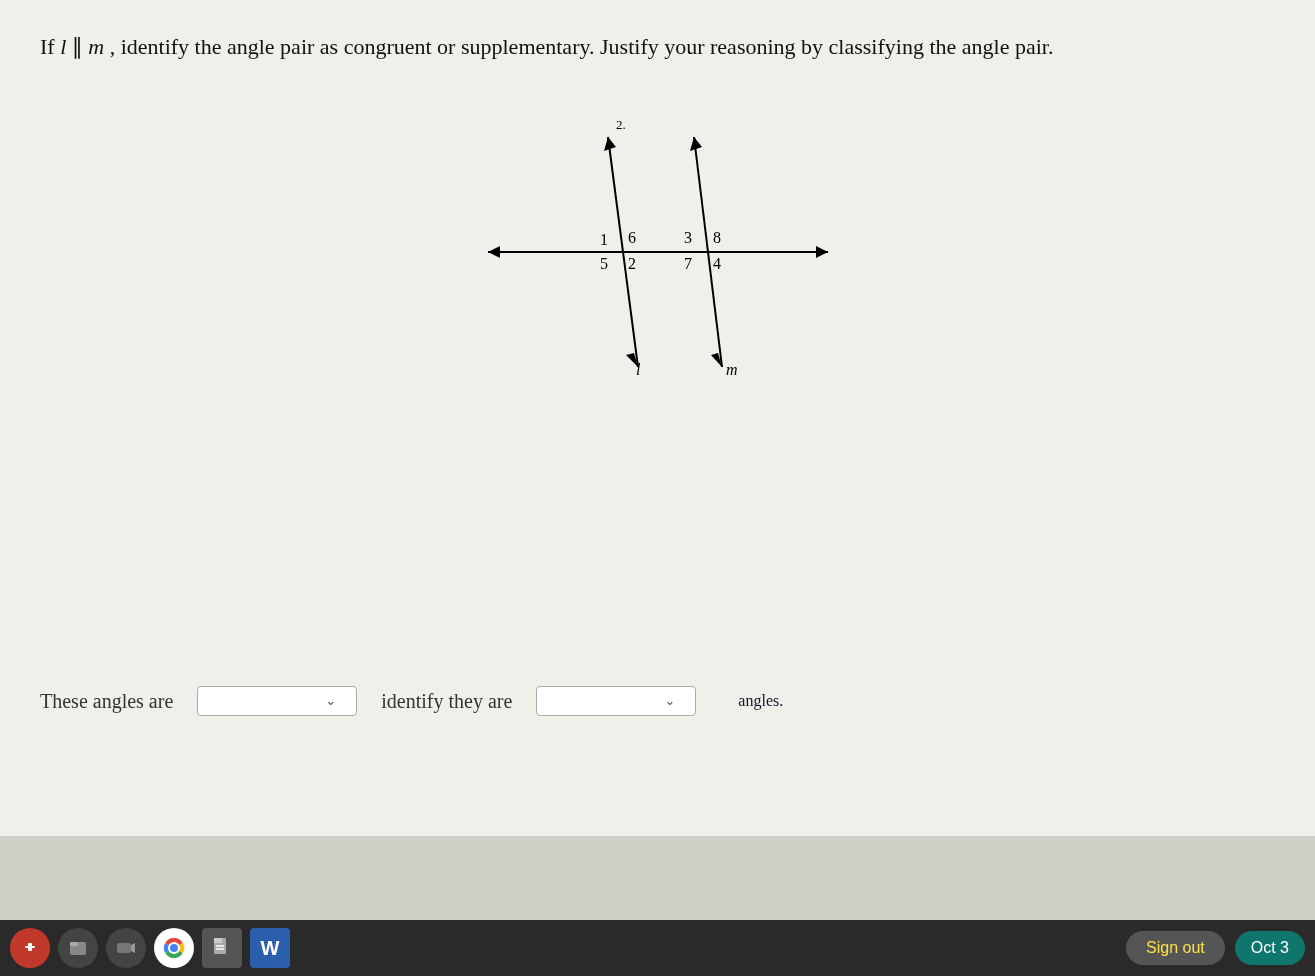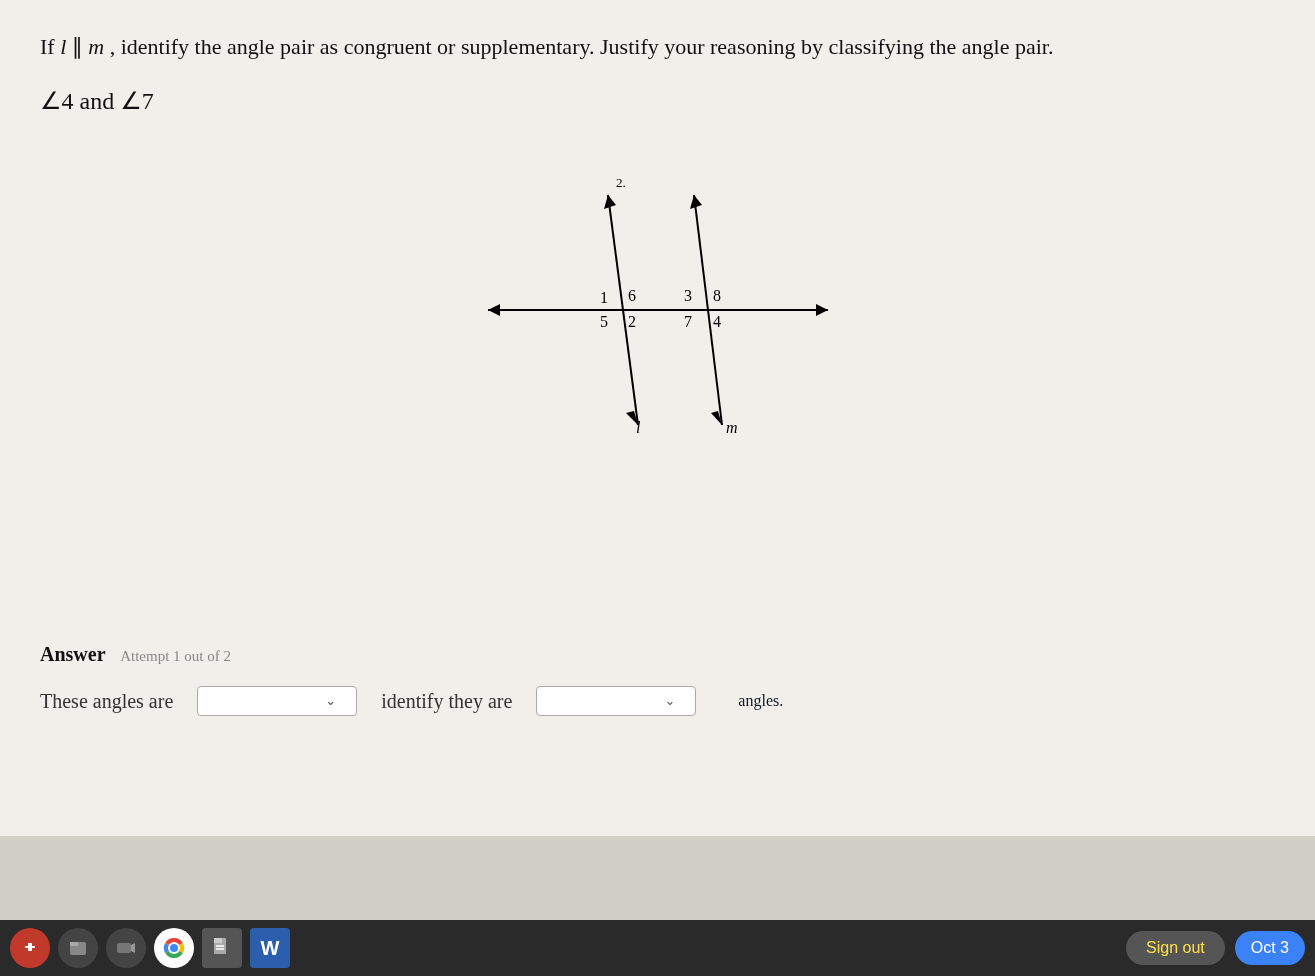--- a/index.html
+++ b/index.html
@@ -161,40 +161,37 @@
       color: #fde047;
       border: none;
       border-radius: 20px;
       padding: 8px 20px;
       font-size: 16px;
       cursor: pointer;
       font-family: Arial, sans-serif;
     }
 
     .date-badge {
-      background: #3b82f6;
+      background: #0f766e;
       color: white;
       border-radius: 20px;
       padding: 8px 16px;
       font-size: 16px;
       font-family: Arial, sans-serif;
     }
   </style>
 </head>
 <body>
 
 <div class="main-content">
 
   <div class="question-text">
     If <span class="italic">l</span> ∥ <span class="italic">m</span> , identify the angle pair as congruent or supplementary. Justify your reasoning by classifying the angle pair.
   </div>
 
-  <div class="angle-pair">
-    ∠4 and ∠7
-  </div>
 
   <div class="diagram-area">
     <svg class="diagram-svg" viewBox="0 0 380 280" xmlns="http://www.w3.org/2000/svg">
 
       <line x1="20" y1="145" x2="360" y2="145" stroke="black" stroke-width="2"></line>
 
       <polygon points="20,145 32,139 32,151" fill="black"></polygon>
 
       <polygon points="360,145 348,139 348,151" fill="black"></polygon>
 
@@ -233,24 +230,20 @@
       <text x="168" y="268" font-size="16" font-style="italic" font-family="Times New Roman" fill="black">l</text>
 
       <text x="258" y="268" font-size="16" font-style="italic" font-family="Times New Roman" fill="black">m</text>
 
       <text x="148" y="22" font-size="13" font-family="Times New Roman" fill="black">2.</text>
 
     </svg>
   </div>
 
   <div class="answer-section">
-    <div class="answer-label">
-      <span>Answer</span>
-      <span class="attempt-text">Attempt 1 out of 2</span>
-    </div>
 
     <div class="answer-row">
       <span>These angles are</span>
 
       <div class="answer-dropdown">
         <span></span>
         <span class="chevron">⌄</span>
       </div>
 
       <span>identify they are</span>

